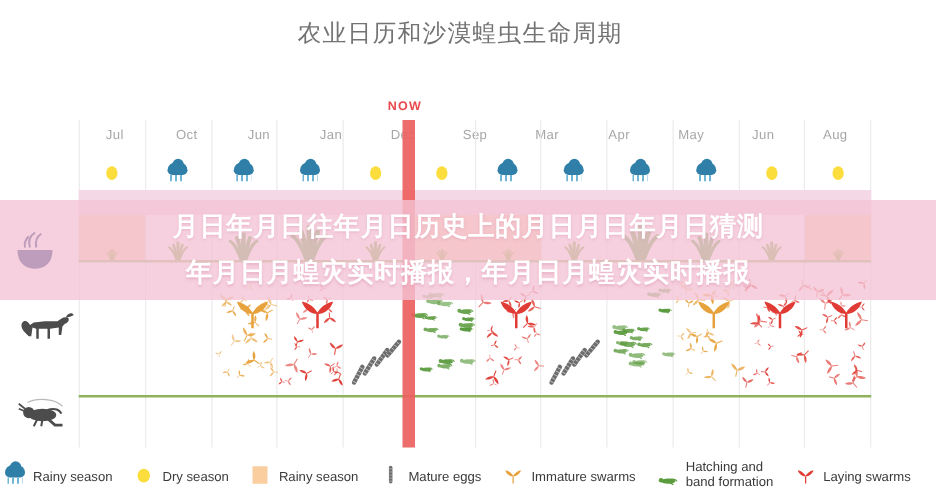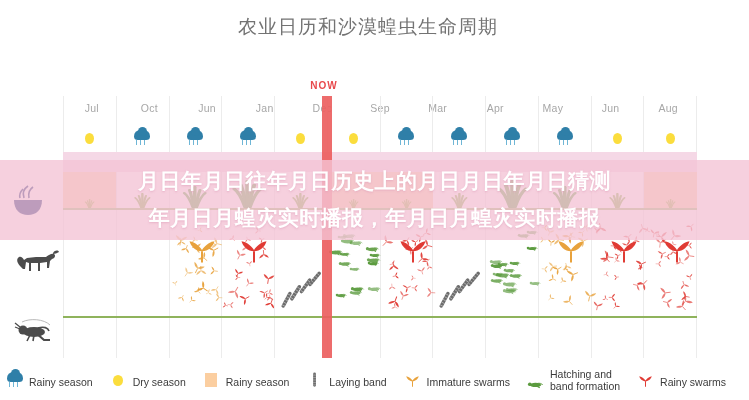--- a/index.html
+++ b/index.html
@@ -1172,21 +1172,21 @@
         </span>
         <span class="legend-label">Rainy season</span>
       </div>
       <div class="legend-item">
         <span class="lg-ico">
           <span style="position:absolute;left:5px;top:0;line-height:0"><svg viewBox="0 0 10 26" width="6.72" height="16">
     <rect x="3" y="1" width="4.6" height="23" rx="2.3" fill="#6d6d6d"></rect>
     <path d="M3 5 h4.6 M3 9 h4.6 M3 13 h4.6 M3 17 h4.6 M3 21 h4.6" stroke="#c9c9c9" stroke-width=".8"></path>
   </svg></span>
         </span>
-        <span class="legend-label">Laying band</span>
+        <span class="legend-label">Mature eggs</span>
       </div>
       <div class="legend-item">
         <span class="lg-ico">
           <span style="position:absolute;left:1px;top:1px;line-height:0"><svg viewBox="0 0 24 24" width="15" height="15" style="transform:rotate(0deg)">
     <path d="M12 22 L12 13" stroke="#e8a23c" stroke-width="1.6"></path>
     <path d="M12 13 C7 13 3 9 2 5 C7 6 10 9 12 12 C14 9 17 6 22 5 C21 9 17 13 12 13 Z" fill="#e8a23c"></path>
   </svg></span>
         </span>
         <span class="legend-label">Immature swarms</span>
       </div>
@@ -1202,16 +1202,16 @@
         <span class="legend-label">Hatching and
 band formation</span>
       </div>
       <div class="legend-item">
         <span class="lg-ico">
           <span style="position:absolute;left:1px;top:1px;line-height:0"><svg viewBox="0 0 24 24" width="15" height="15" style="transform:rotate(0deg)">
     <path d="M12 22 L12 13" stroke="#e03b34" stroke-width="1.6"></path>
     <path d="M12 13 C7 13 3 9 2 5 C7 6 10 9 12 12 C14 9 17 6 22 5 C21 9 17 13 12 13 Z" fill="#e03b34"></path>
   </svg></span>
         </span>
-        <span class="legend-label">Rainy swarms</span>
+        <span class="legend-label">Laying swarms</span>
       </div>
     </div>
 </div>
 
 </body></html>

